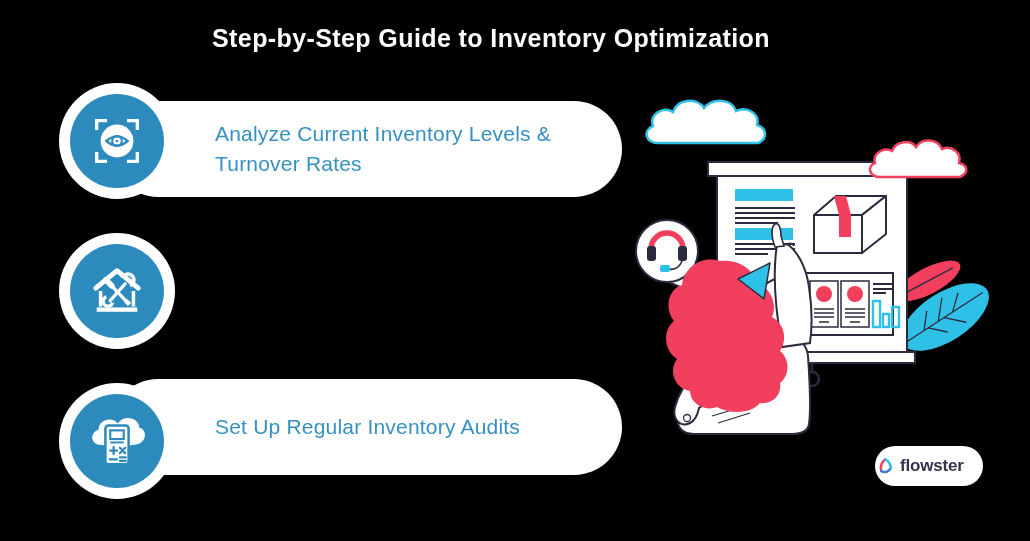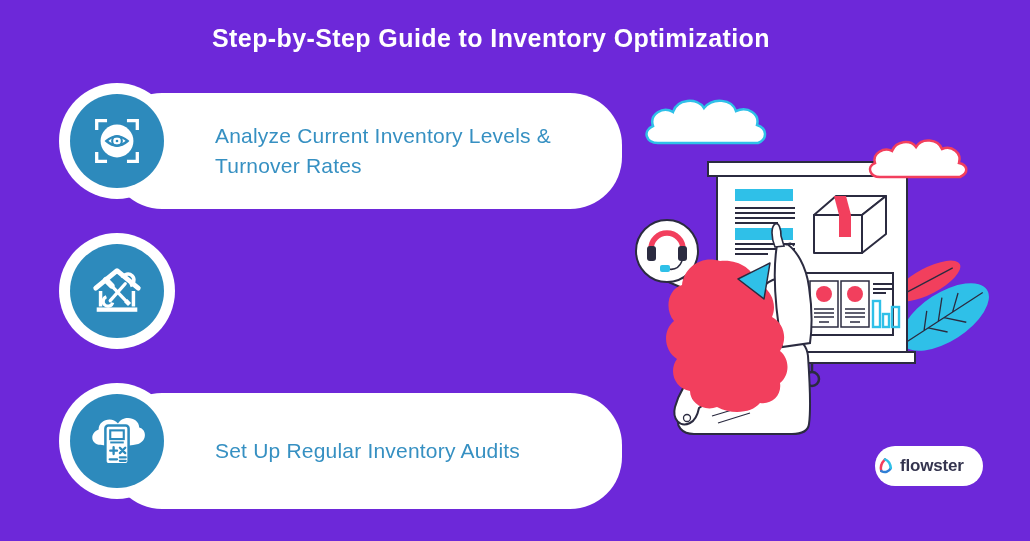--- a/index.html
+++ b/index.html
@@ -1,49 +1,49 @@
 <!DOCTYPE html>
 <html><head>
 <meta charset="utf-8">
 <style>
   html,body{margin:0;padding:0;}
   body{width:1030px;height:541px;overflow:hidden;}
   .stage{
     position:relative;width:1030px;height:541px;
-    background:#6d28d9;
+    background:#000000;
     font-family:"Liberation Sans","DejaVu Sans",sans-serif;
   }
   .title{
     position:absolute;top:24px;left:0;width:982px;
     text-align:center;color:#ffffff;
     font-size:25px;font-weight:600;letter-spacing:.4px;
   }
   .step-row{position:absolute;left:0;top:0;width:640px;height:120px;}
   .pill{
-    position:absolute;left:110px;width:512px;height:116px;
+    position:absolute;left:110px;width:512px;height:96px;
     background:#ffffff;border-radius:52px;
     display:flex;align-items:center;
-    padding-left:105px;padding-right:58px;box-sizing:border-box;
+    padding-left:105px;padding-right:58px;box-sizing:border-box;margin-top:8px;
   }
   .pill-text{
     color:#3690C2;font-size:21px;font-weight:500;
     line-height:1.45;letter-spacing:.2px;
   }
   .icon-ring{
     position:absolute;left:59px;width:116px;height:116px;
     background:#ffffff;border-radius:50%;
     display:flex;align-items:center;justify-content:center;
   }
   .icon-disc{
     width:94px;height:94px;background:#2D8ABC;border-radius:50%;
     display:flex;align-items:center;justify-content:center;
   }
   .row1 .pill{top:93px;} .row1 .icon-ring{top:83px;}
   .row2 .pill{top:243px;} .row2 .icon-ring{top:233px;}
-  .row3 .pill{top:393px;} .row3 .icon-ring{top:383px;}
+  .row3 .pill{top:371px;} .row3 .icon-ring{top:383px;}
   .illustration{position:absolute;left:620px;top:85px;width:410px;height:400px;}
   .logo-pill{
     position:absolute;left:875px;top:446px;width:108px;height:40px;
     background:#ffffff;border-radius:20px;
     display:flex;align-items:center;gap:5px;
   }
   .logo-text{
     color:#34344E;font-size:17px;font-weight:bold;letter-spacing:-.2px;
     font-family:"Liberation Sans","DejaVu Sans",sans-serif;
   }

